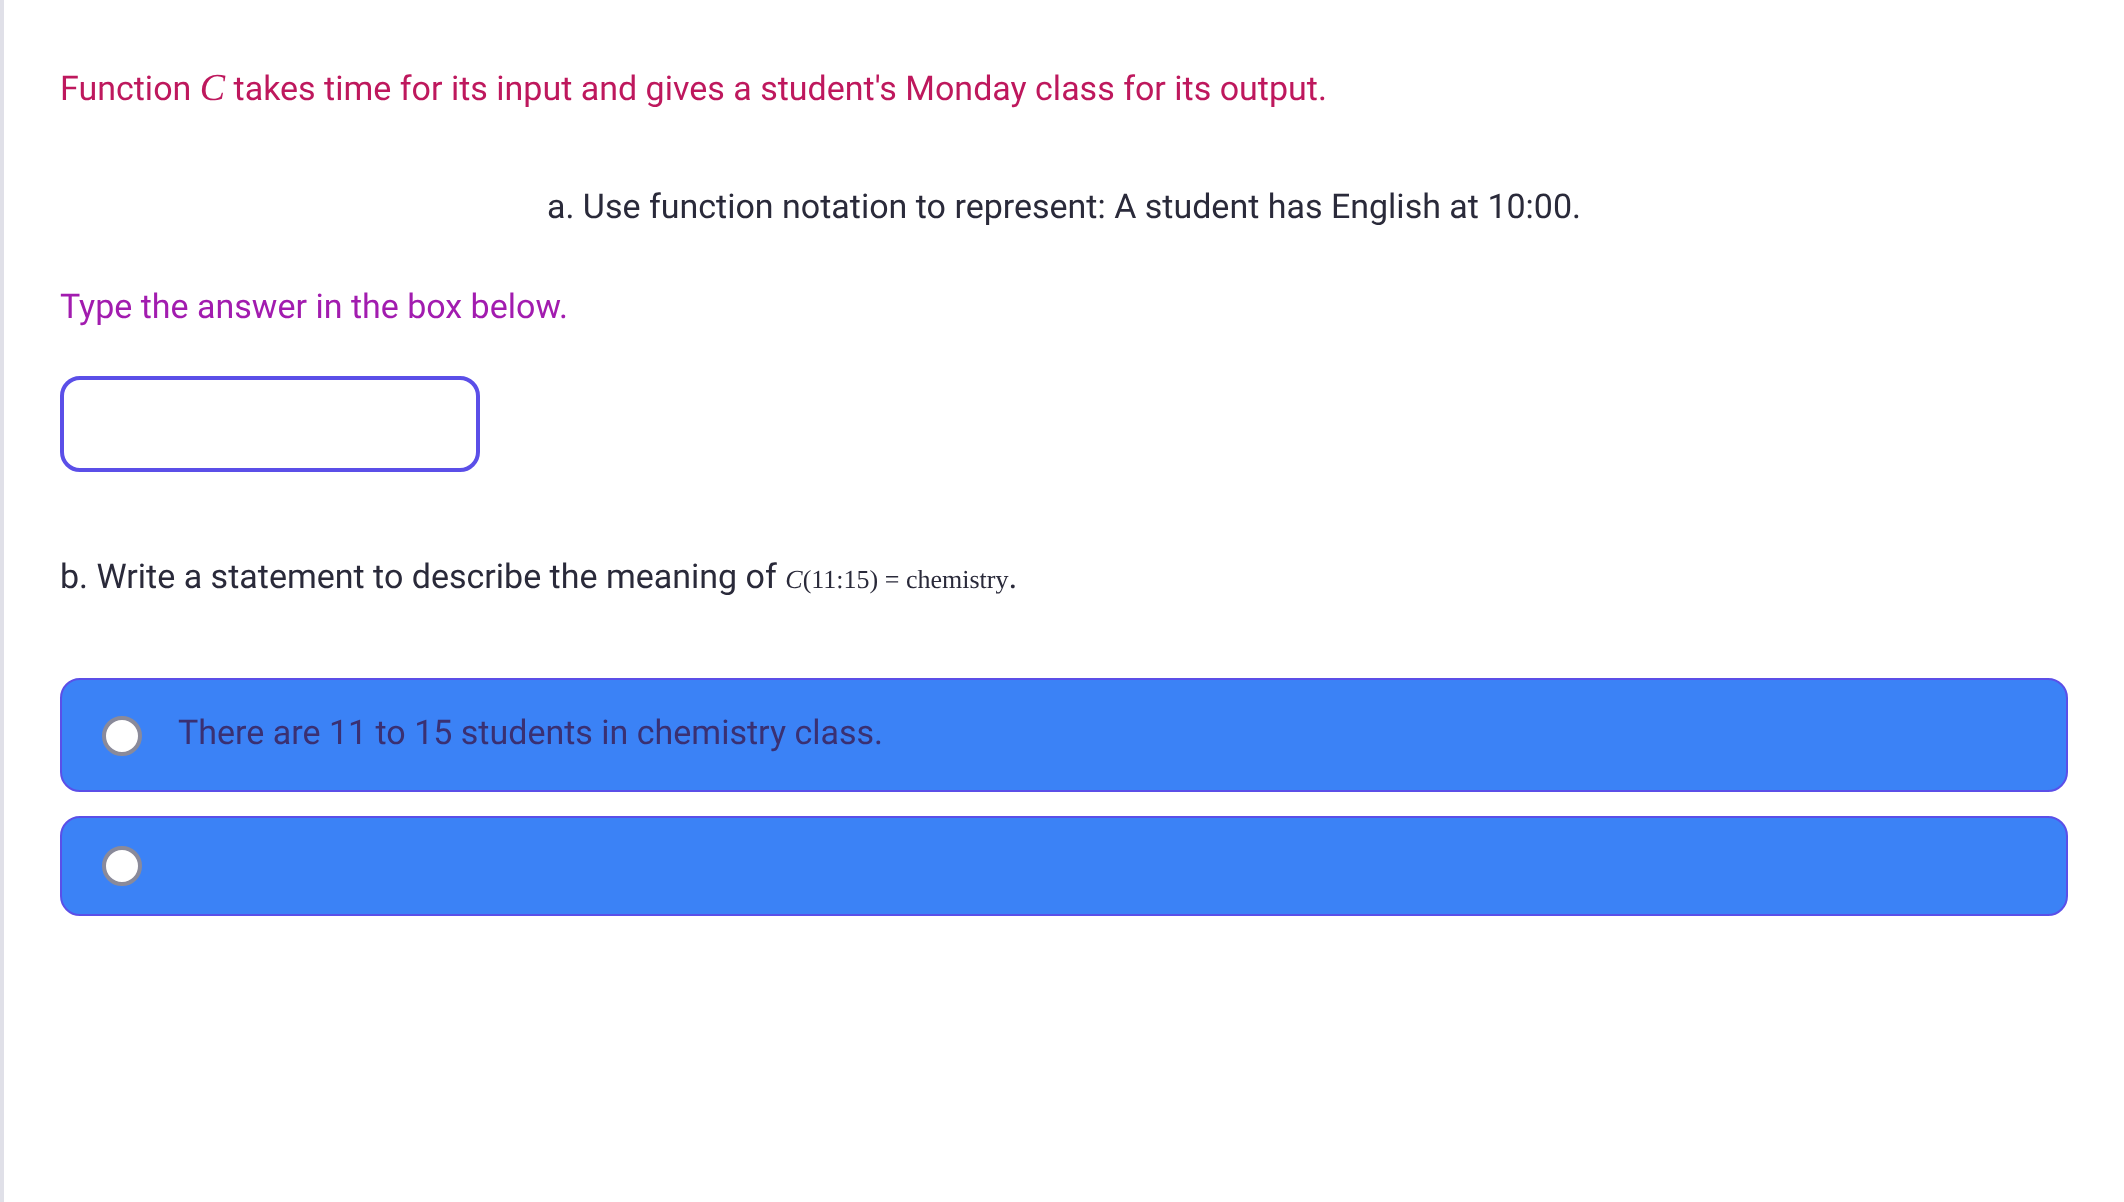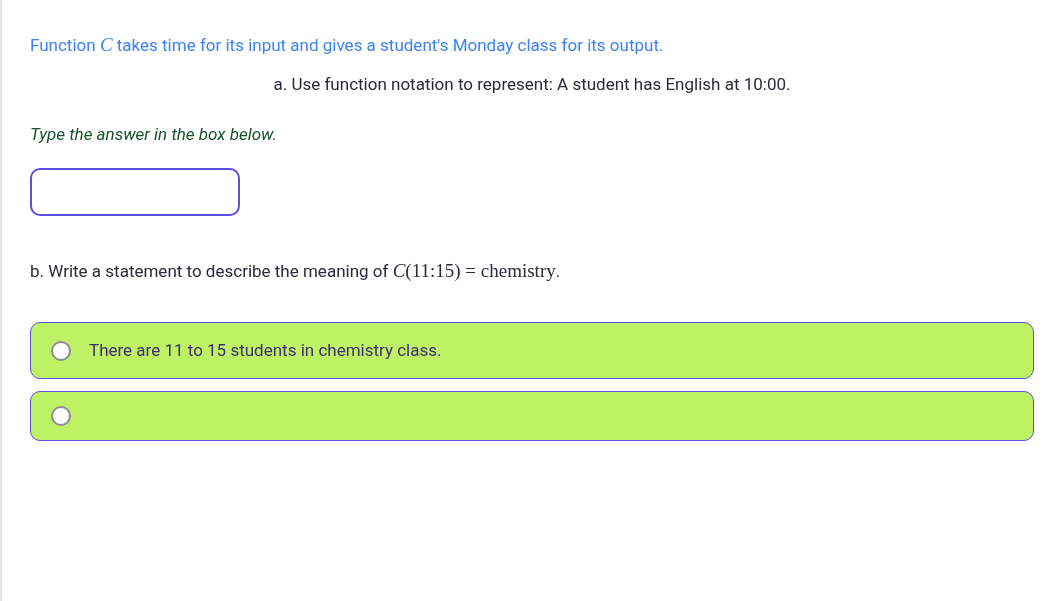--- a/index.html
+++ b/index.html
@@ -12,70 +12,69 @@
       color: #2a2a3a;
       background: #fff;
       padding: 30px 28px;
       font-size: 17px;
       line-height: 1.6;
       border-left: 2px solid #e0e0e8;
       min-height: 601px;
       width: 1062px;
     }
     .intro {
-      margin-bottom: 11px;
-      color: #3b82f6;
+      margin-bottom: 31px;
+      color: #be185d;
     }
     .math-var {
       font-family: 'Times New Roman', serif;
       font-style: italic;
       font-size: 19px;
     }
     .part-a-prompt {
       margin-bottom: 22px;
       color: #2a2a3a;
       text-align: center;
     }
     .type-instruction {
       margin-bottom: 20px;
-      color: #14532d;
-      font-style: italic;
+      color: #a21caf;
     }
     .answer-input {
       width: 210px;
       height: 48px;
       border: 2px solid #5B4FE8;
       border-radius: 10px;
       padding: 8px 14px;
       font-size: 17px;
       font-family: inherit;
       outline: none;
       background: #fff;
       margin-bottom: 40px;
     }
     .part-b-prompt {
       margin-bottom: 36px;
       color: #2a2a3a;
     }
     .math-expr {
       font-family: 'Times New Roman', serif;
-      font-size: 19px;
+      font-size: 13px;
     }
     .math-expr .fn {
       font-style: italic;
     }
     .math-expr .rm {
       font-style: normal;
     }
     .option {
       display: flex;
       align-items: center;
       border: 1.5px solid #5B4FE8;
       border-radius: 10px;
-      background: #bef264;
+      background: #3b82f6;
       padding: 14px 20px;
       margin-bottom: 12px;
       cursor: pointer;
       min-height: 50px;
     }
     .radio-circle {
       width: 20px;
       height: 20px;
       border: 2px solid #8a8a9a;
       border-radius: 50%;

